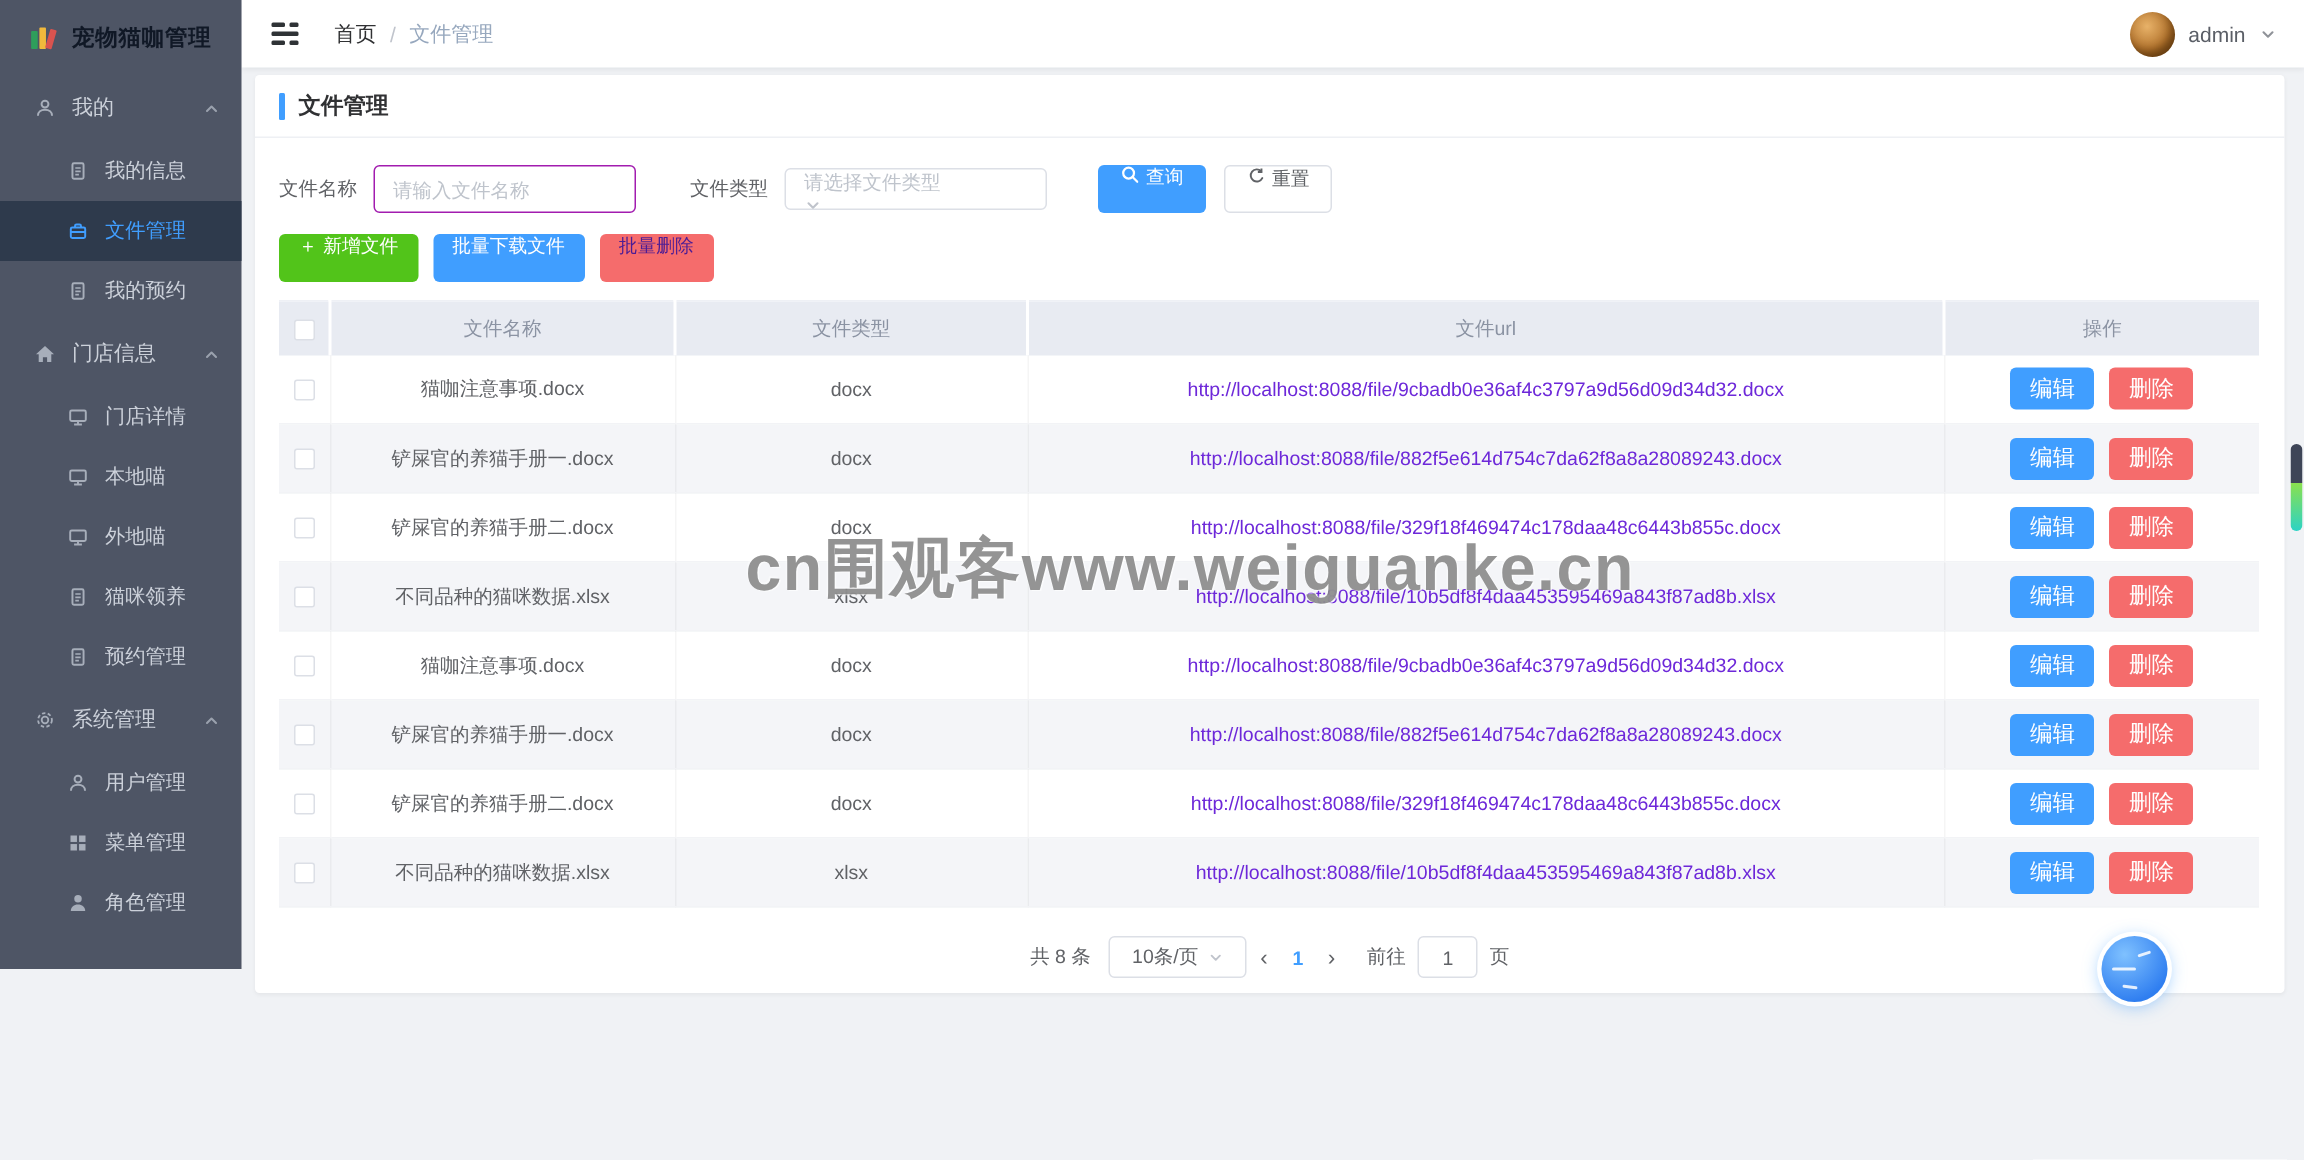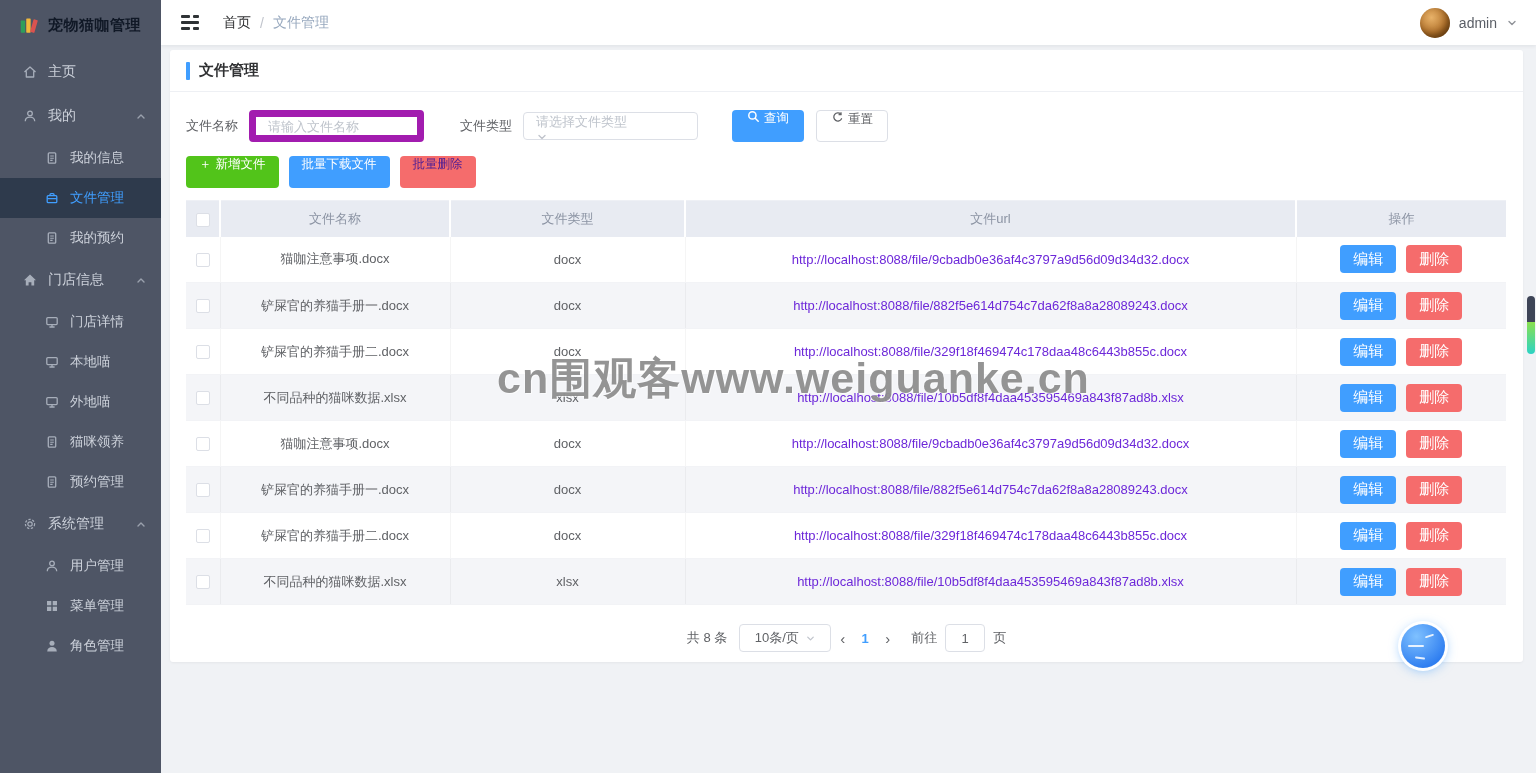--- a/index.html
+++ b/index.html
@@ -3,21 +3,21 @@
 <meta charset="utf-8">
 <style>
   * { box-sizing: border-box; margin: 0; padding: 0; }
   html,body { width:1536px; height:773px; }
   body {
     font-family: "Liberation Sans", "DejaVu Sans", sans-serif;
     background:#f0f2f5; position:relative; overflow:hidden;
     -webkit-font-smoothing:antialiased;
   }
   
-  .sidebar { position:absolute; left:0; top:0; width:161px; height:773px; background:#4e5565; z-index:20; }
+  .sidebar { position:absolute; left:0; top:0; width:161px; height:646px; background:#4e5565; z-index:20; }
   .logo-area { height:50px; display:flex; align-items:center; padding-left:18px; gap:8px; }
   .logo-title { font-size:15px; font-weight:bold; color:#101826; letter-spacing:.5px; }
   .menu { display:flex; flex-direction:column; }
   .mi { display:flex; align-items:center; color:#ccd1da; cursor:pointer; position:relative; font-size:14px; }
   .mi .ic { display:flex; width:16px; height:16px; margin-right:10px; color:#a7aeba; flex:0 0 16px; }
   .mi.lv1 { height:44px; padding-left:22px; }
   .mi.lv2 { height:40px; padding-left:44px; font-size:13.5px; }
   .mi.active { background:#2e3a4c; color:#409EFF; }
   .mi.active .ic { color:#409EFF; }
   .chev { position:absolute; right:14px; color:#9aa1ad; display:flex; }
@@ -42,21 +42,21 @@
   
   .content { height:728px; padding:5px 13px 0 9px; }
   .card { background:#fff; height:612px; border-radius:3px; box-shadow:0 1px 3px rgba(0,0,0,.05); }
   .card-head { height:42px; display:flex; align-items:center; padding-left:16px; border-bottom:1px solid #eef0f4; }
   .blue-bar { width:4px; height:18px; background:#409EFF; border-radius:1px; margin-right:9px; }
   .card-title { font-size:15px; font-weight:bold; color:#303133; }
   .card-body { padding:14px 16px 0 16px; }
   
   .filter-row { display:flex; align-items:center; margin-top:4px; }
   .f-label { font-size:13px; color:#606266; margin-right:11px; }
-  .f-input { width:175px; height:32px; border:7px solid #a21caf; border-radius:4px; padding:0 12px;
+  .f-input { width:175px; height:32px; border:1px solid #a21caf; border-radius:4px; padding:0 12px;
              font-size:13px; color:#606266; outline:none; font-family:inherit; }
   .f-input::placeholder { color:#bfc4cc; }
   .f-select { width:175px; height:28px; border:1px solid #dcdfe6; border-radius:4px; padding:0 10px 0 12px;
               display:flex; align-items:flex-start; justify-content:space-between; cursor:pointer;flex-direction:column; }
   .f-select .ph { font-size:13px; color:#bfc4cc; }
   .f-select .sc { color:#c0c4cc; width:12px; height:12px; display:flex; }
   .gap36 { width:36px; } .gap34 { width:34px; } .gap12 { width:12px; }
   .btn { height:32px; border:none; border-radius:4px; font-size:12.5px; cursor:pointer;
          display:inline-flex; align-items:flex-start; justify-content:center; font-family:inherit; }
   .btn-search { background:#409EFF; color:#fff; padding:0 15px; gap:5px; }
@@ -181,28 +181,20 @@
     <span style="display:flex;width:22px;height:22px">
       <svg viewBox="0 0 20 20">
           <rect x="2.5" y="6" width="4" height="11" rx="0.6" fill="#2e9e5b"></rect>
           <rect x="7.5" y="4" width="4" height="13" rx="0.6" fill="#f0b93c"></rect>
           <rect x="12.5" y="5" width="4" height="12" rx="0.6" fill="#d9534f" transform="rotate(16 14.5 11)"></rect>
         </svg>
     </span>
     <span class="logo-title">宠物猫咖管理</span>
   </div>
   <div class="menu">
-    <div class="mi lv1">
-        <span class="ic">
-          <svg viewBox="0 0 16 16">
-            <use href="#i-home-o"></use>
-          </svg>
-        </span>
-        <span>主页</span>
-      </div>
     <div class="mi lv1">
         <span class="ic">
           <svg viewBox="0 0 16 16">
             <use href="#i-user-o"></use>
           </svg>
         </span>
         <span>我的</span>
         <span class="chev" style="width:12px;height:12px">
           <svg viewBox="0 0 12 12">
             <use href="#i-chev-up"></use>

